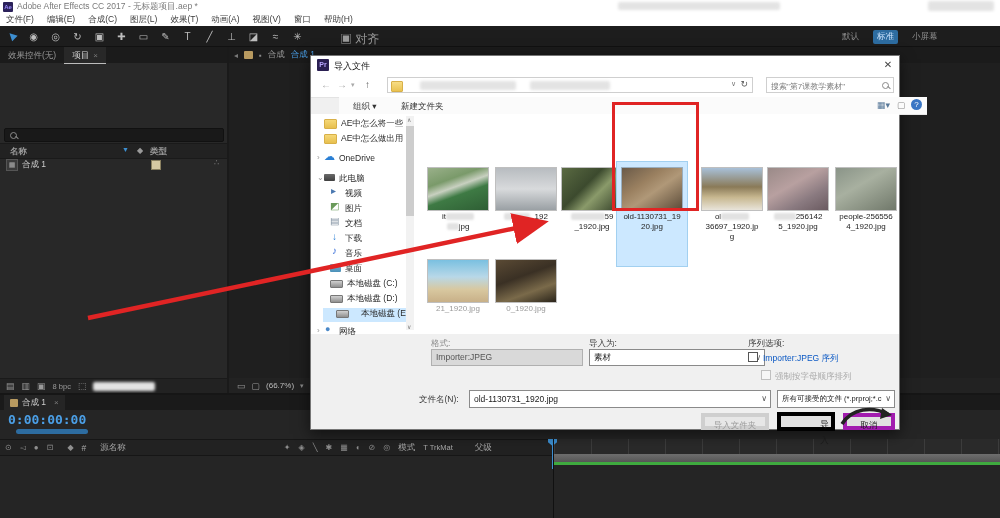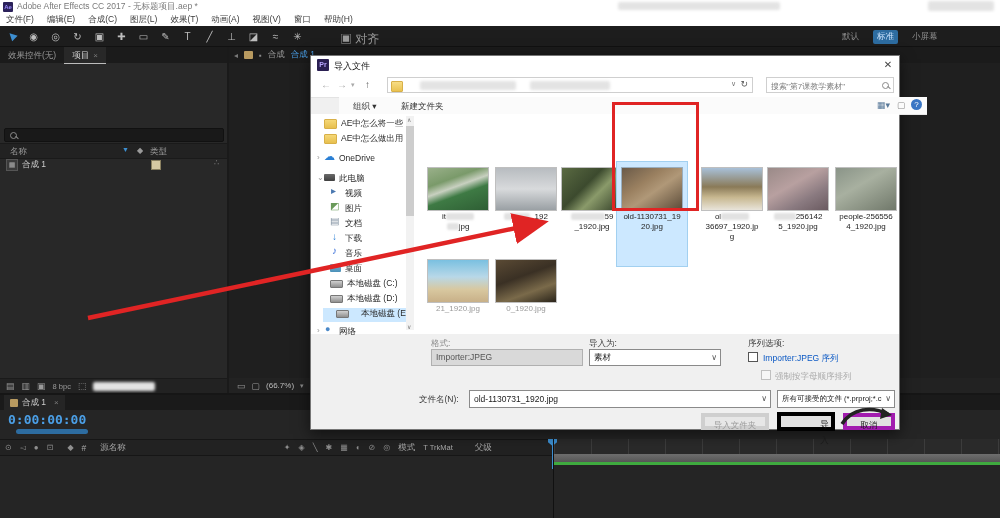--- a/index.html
+++ b/index.html
@@ -28,21 +28,21 @@
   
   #left-panel{left:0;top:47px;width:227px;height:346px;background:#282828;border-right:2px solid #1a1a1a;}
   .tabstrip{position:absolute;left:0;top:0;width:100%;height:16px;background:#1b1b1b;display:flex;align-items:center;}
   .ptab{font-size:8.5px;color:#969696;padding:0 8px;height:16px;line-height:16px;}
   .ptab.active{background:#282828;color:#d8d8d8;border-bottom:1px solid #bdbdbd;}
   .tab-x{color:#7a7a7a;font-size:8px;margin-left:4px;}
   #proj-search{left:4px;top:81px;width:218px;height:12px;background:#191919;border:1px solid #111;border-radius:2px;}
   .mag{position:absolute;width:5px;height:5px;border:1px solid #8a8a8a;border-radius:50%;}
   .mag::after{content:"";position:absolute;left:4px;top:4px;width:4px;height:1px;background:#8a8a8a;transform:rotate(45deg);}
   #proj-cols{left:0;top:96px;width:227px;height:14px;background:#222222;border-top:1px solid #1a1a1a;border-bottom:1px solid #1a1a1a;}
-  .colhead{font-size:8.5px;color:#9a9a9a;}
+  .colhead{font-size:8.5px;color:#9a9a9a;font-weight:bold;}
   #proj-row{left:0;top:110px;width:227px;height:14px;}
   #comp-icon{left:6px;top:2px;width:10px;height:10px;background:#3a3a3a;border:1px solid #555;
     color:#aaa;font-size:7px;line-height:10px;text-align:center;}
   #proj-item-name{left:22px;top:2px;font-size:8.5px;color:#cccccc;}
   #label-swatch{left:151px;top:3px;width:8px;height:8px;background:#d6c9a2;border:1px solid #8a8060;}
   #proj-bottom{left:0;top:331px;width:227px;height:15px;background:#222222;border-top:1px solid #1a1a1a;
     display:flex;align-items:center;gap:7px;padding-left:6px;box-sizing:border-box;}
   .pb-ic{font-size:9px;color:#9a9a9a;}
   .pb-depth{font-size:7.5px;color:#9a9a9a;}
   
@@ -449,21 +449,21 @@
             </div>
           </div>
         </div>
     </div>
 
     <span class="abs flabel dis" style="left:120px;top:282px;">格式:</span>
     <div class="abs combo dis" style="left:120px;top:293px;width:152px;height:17px;">
       <span>Importer:JPEG</span>
     </div>
     <span class="abs flabel" style="left:278px;top:282px;">导入为:</span>
-    <div class="abs combo" style="left:278px;top:293px;width:132px;height:17px;">
+    <div class="abs combo" style="left:278px;top:293px;width:176px;height:17px;">
       <span>素材</span><span class="dd">∨</span>
     </div>
     <span class="abs flabel" style="left:437px;top:282px;">序列选项:</span>
     <span class="abs cb" style="left:437px;top:296px;"></span>
     <span class="abs cblabel" style="left:452px;top:297px;">Importer:JPEG 序列</span>
     <span class="abs cb dis" style="left:450px;top:314px;"></span>
     <span class="abs cblabel dis" style="left:464px;top:315px;">强制按字母顺序排列</span>
 
     <span class="abs flabel" style="left:108px;top:338px;">文件名(N):</span>
     <div class="abs combo" style="left:158px;top:334px;width:302px;height:18px;line-height:16px;">

